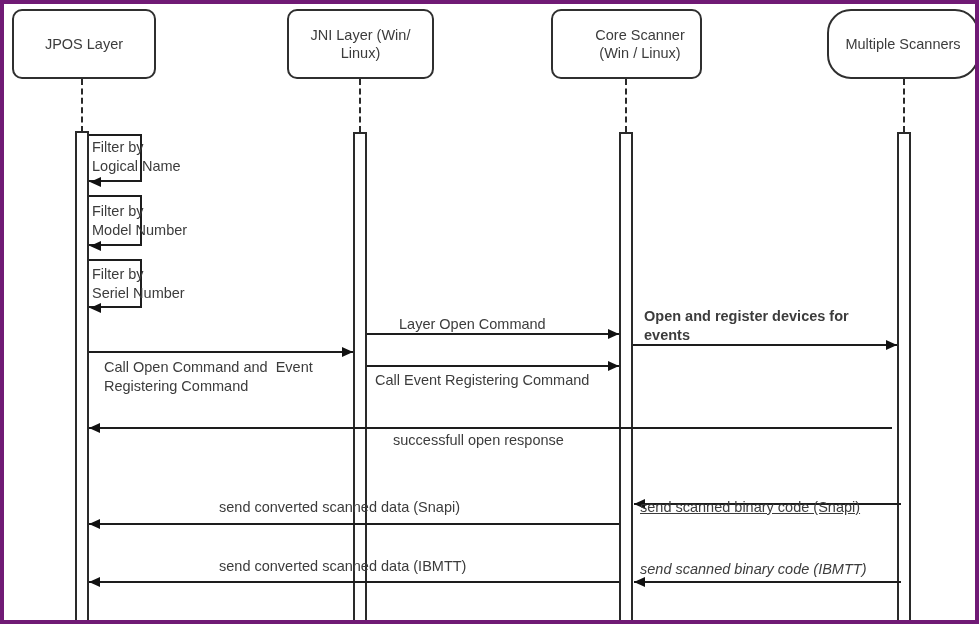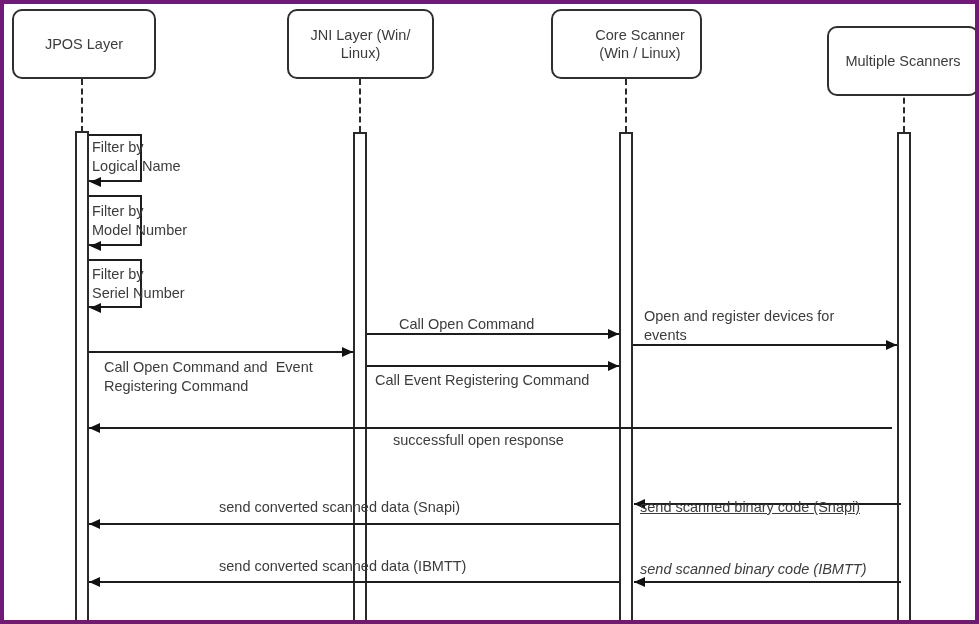--- a/index.html
+++ b/index.html
@@ -32,21 +32,21 @@
 
   <div class="actor" style="left:8px;   top:5px; width:144px; height:70px;">
     <span>JPOS Layer</span>
   </div>
   <div class="actor" style="left:283px; top:5px; width:147px; height:70px;">
     <span>JNI Layer (Win/ Linux)</span>
   </div>
   <div class="actor" style="left:547px; top:5px; width:151px; height:70px;padding-left:33px;">
     <span>Core Scanner (Win / Linux)</span>
   </div>
-  <div class="actor" style="left:823px; top:22px; width:152px; height:70px;">
+  <div class="actor" style="left:823px; top:5px; width:152px; height:70px;border-radius:24px;">
     <span>Multiple Scanners</span>
   </div>
 
   <div class="dash" style="left:77px;  top:75px; height:53px;"></div>
   <div class="dash" style="left:355px; top:75px; height:53px;"></div>
   <div class="dash" style="left:621px; top:75px; height:53px;"></div>
   <div class="dash" style="left:899px; top:75px; height:53px;"></div>
 
   <div class="bar" style="left:71px;  top:127px; height:492px;"></div>
   <div class="bar" style="left:349px; top:128px; height:490px;"></div>
@@ -63,25 +63,25 @@
   <div class="lbl" style="left:88px; top:198px; width:130px;">Filter by
 Model Number</div>
 
   <div class="loop" style="left:85px; top:255px; width:53px; height:49px;"></div>
   <div class="ah-left" style="left:86px; top:299px;"></div>
   <div class="lbl" style="left:88px; top:261px; width:130px;">Filter by
 Seriel Number</div>
 
   <div class="msgline" style="left:363px; top:329px; width:252px;"></div>
   <div class="ah-right" style="left:604px; top:325px;"></div>
-  <div class="lbl" style="left:395px; top:311px; width:200px;">Call Open Command</div>
+  <div class="lbl" style="left:395px; top:311px; width:200px;">Layer Open Command</div>
 
   <div class="msgline" style="left:629px; top:340px; width:264px;"></div>
   <div class="ah-right" style="left:882px; top:336px;"></div>
-  <div class="lbl" style="left:640px; top:303px; width:220px;">Open and register devices for
+  <div class="lbl" style="left:640px; top:303px; width:220px;font-weight:bold;">Open and register devices for
 events</div>
 
   <div class="msgline" style="left:85px; top:347px; width:264px;"></div>
   <div class="ah-right" style="left:338px; top:343px;"></div>
   <div class="lbl" style="left:100px; top:354px; width:230px;">Call Open Command and  Event
 Registering Command</div>
 
   <div class="msgline" style="left:363px; top:361px; width:252px;"></div>
   <div class="ah-right" style="left:604px; top:357px;"></div>
   <div class="lbl" style="left:371px; top:367px; width:250px;">Call Event Registering Command</div>

